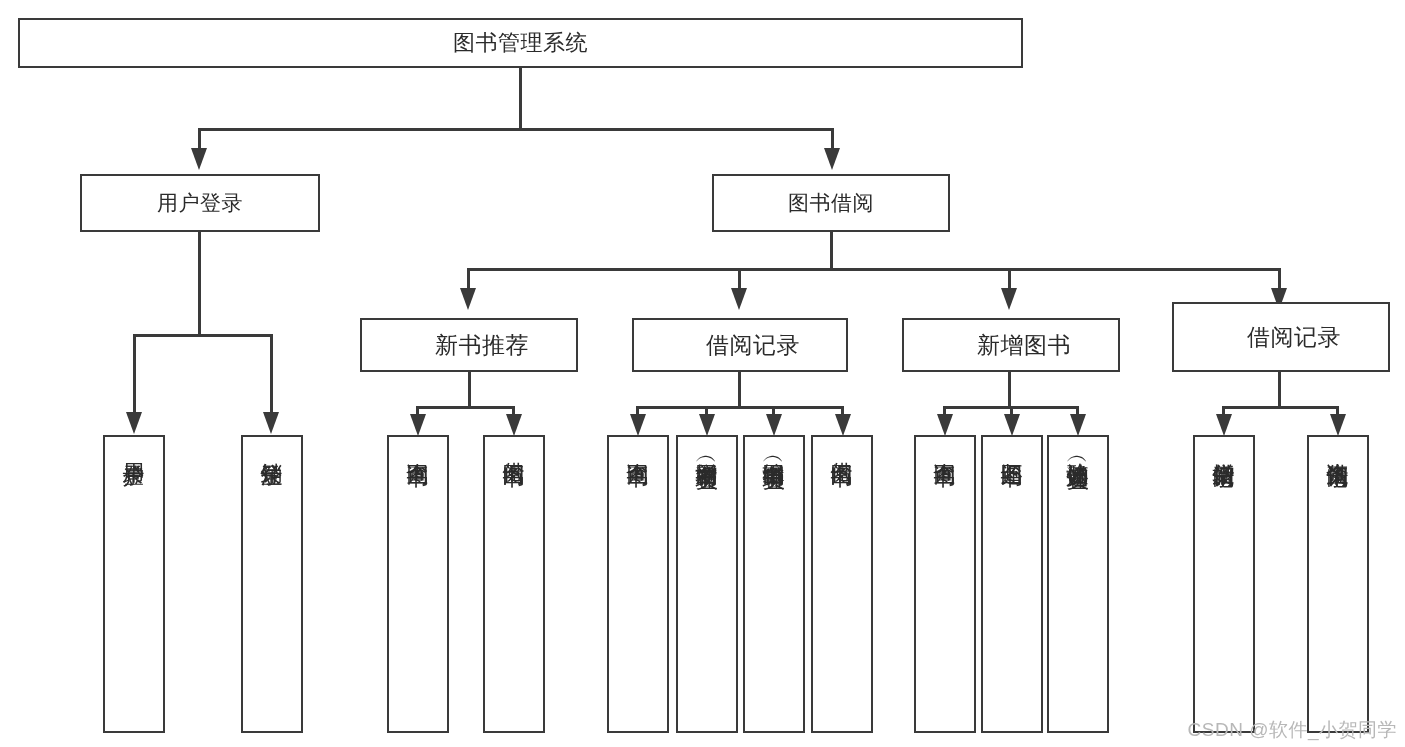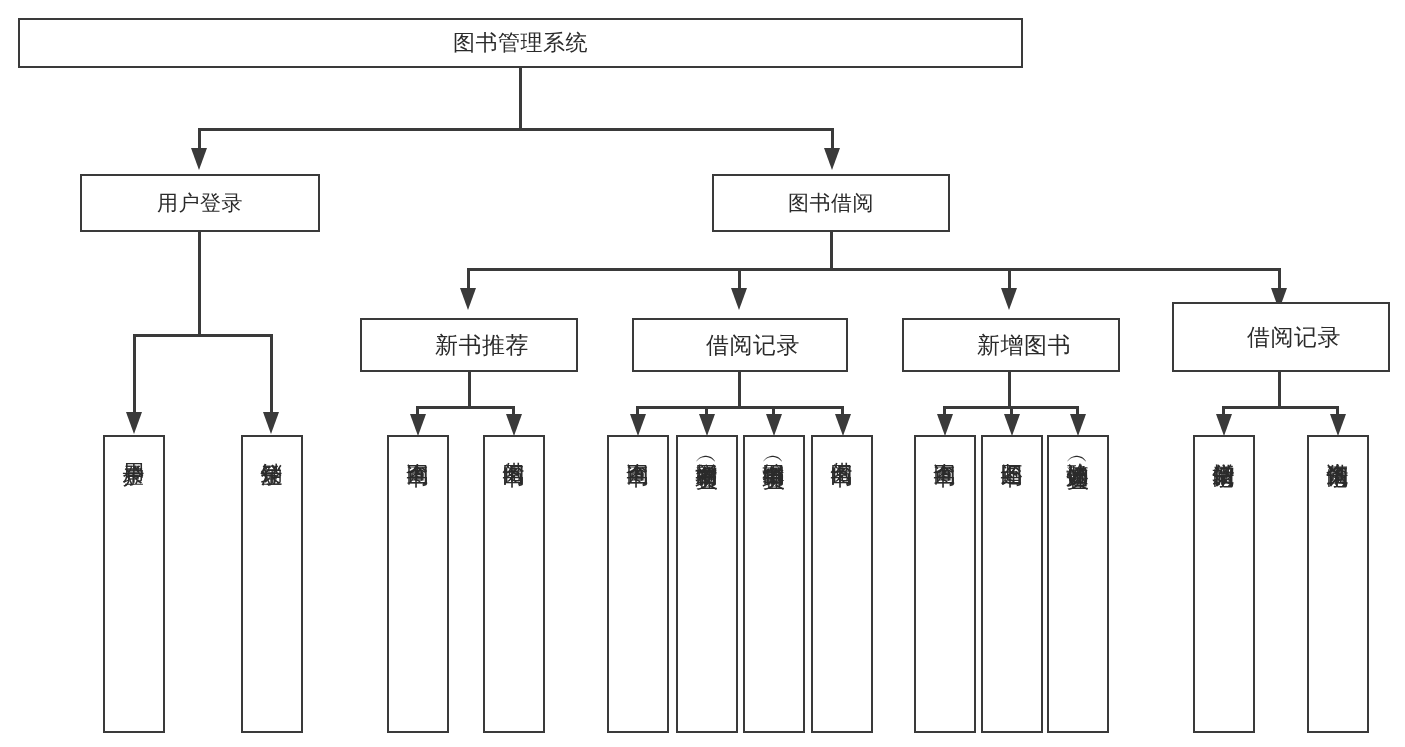--- a/index.html
+++ b/index.html
@@ -211,14 +211,15 @@
     <span class="label">确认归还（管理员）</span>
   </div>
 
   <div class="node leaf" style="left:1193px; top:435px; width:62px; height:298px;">
     <span class="label">新增借阅记录</span>
   </div>
   <div class="node leaf" style="left:1307px; top:435px; width:62px; height:298px;">
     <span class="label">查询借阅记录</span>
   </div>
 
+  <div id="watermark">CSDN @软件_小贺同学</div>
 
 </div>
 
 </body></html>

